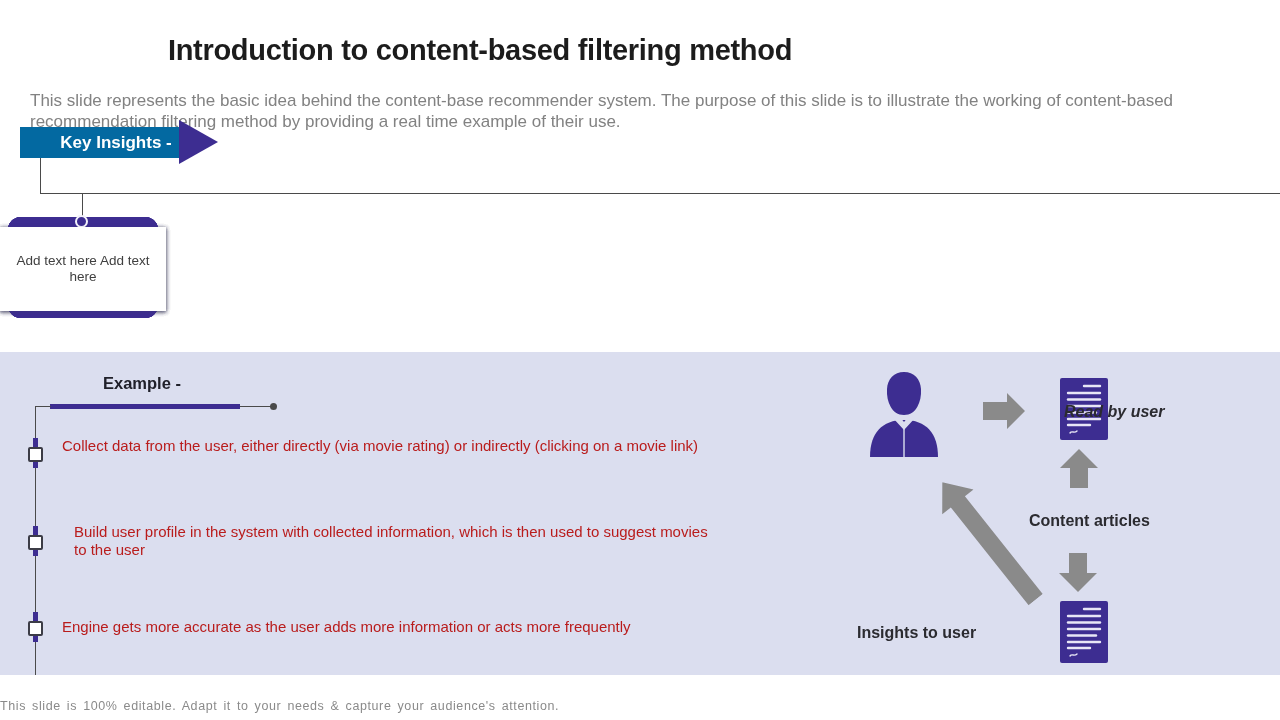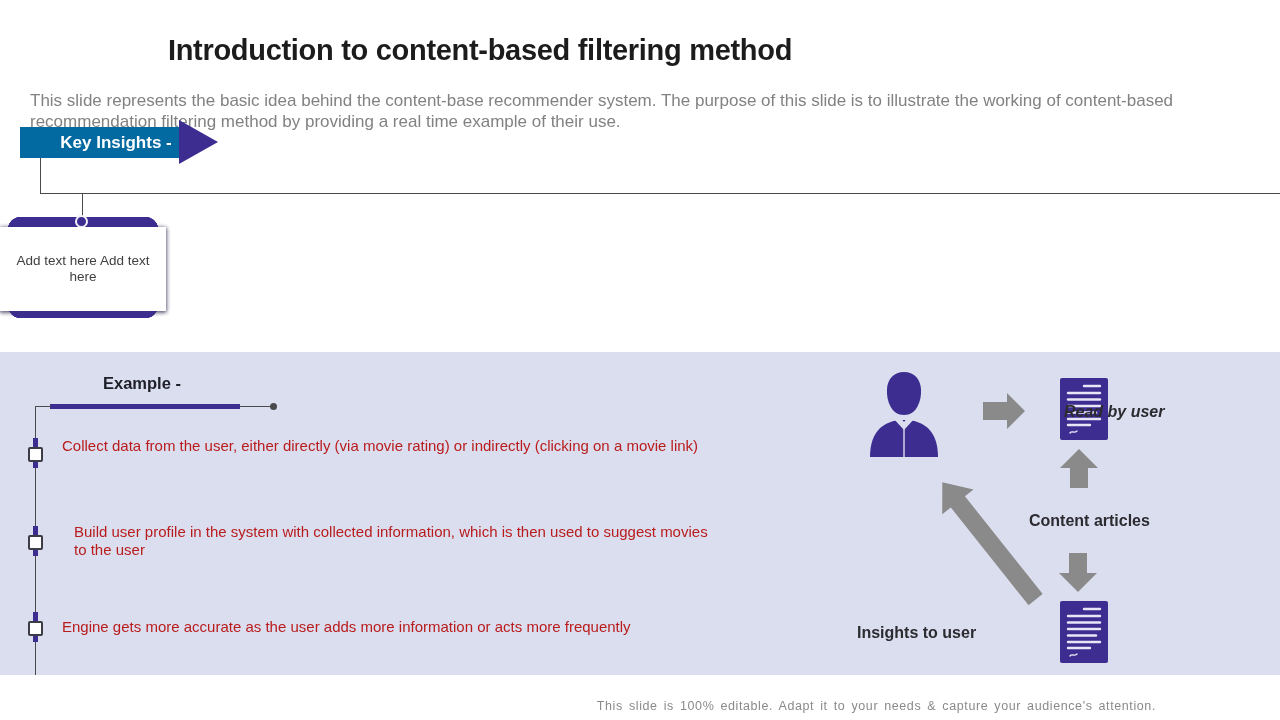--- a/index.html
+++ b/index.html
@@ -68,21 +68,21 @@
   .lbl-similar{left:1029px;top:512px;}
   .lbl-recommend{left:857px;top:624px;}
   .person{left:862px;top:369px;}
   .doc1{left:1060px;top:378px;}
   .doc2{left:1060px;top:601px;}
   .arr-right{left:983px;top:393px;}
   .arr-up{left:1060px;top:449px;}
   .arr-down{left:1059px;top:553px;}
   .arr-diag{left:969px;top:466px;transform:rotate(-38.5deg);}
 
-  .footer{left:0;top:699px;width:1156px;text-align:right;font-size:12.5px;color:#8a8a8a;
+  .footer{left:0;top:699px;width:1156px;text-align:left;font-size:12.5px;color:#8a8a8a;
           letter-spacing:0.6px;word-spacing:2px;}
 </style>
 </head>
 <body>
 
 <div class="abs title">Introduction to content-based filtering method</div>
 <div class="abs subtitle">This slide represents the basic idea behind the content-base recommender system. The purpose of this slide is to illustrate the working of content-based recommendation filtering method by providing a real time example of their use.</div>
 
 <div class="abs ki-bar">Key Insights -</div>
 <div class="abs ki-arrow"></div>

